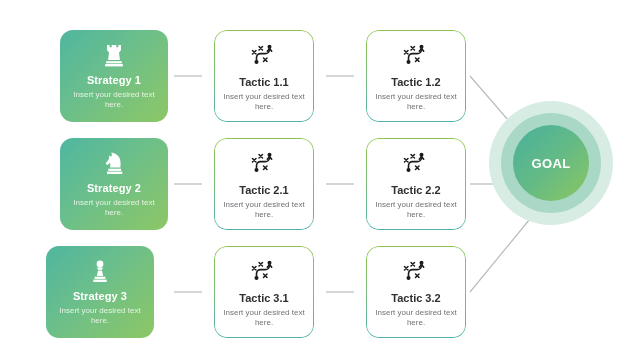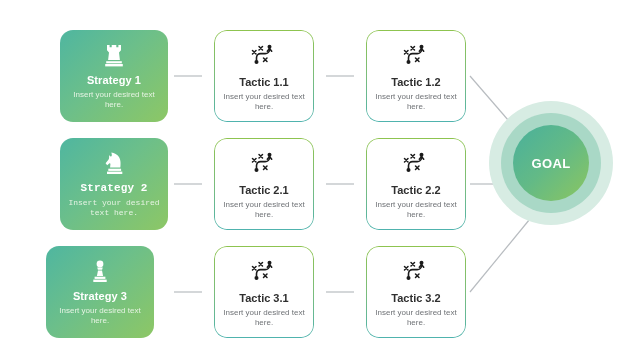--- a/index.html
+++ b/index.html
@@ -141,21 +141,21 @@
       <svg width="22" height="26" viewBox="0 0 22 26" fill="#ffffff">
         <path d="M4 3h2.6v2.2h2.1V3h4.6v2.2h2.1V3H18v5.2l-2 2.2 .9 7.6H5.1L6 10.4 4 8.2Z"></path>
         <path d="M3.2 19.2h15.6v2.1H3.2z"></path>
         <path d="M2.2 22h17.6v2.4H2.2z"></path>
       </svg>
     </span>
     <div class="s-title">Strategy 1</div>
     <div class="s-desc">Insert your desired text here.</div>
   </div>
 
-  <div class="strategy" style="left:48px;top:138px;font-family:Liberation Mono, monospace;">
+  <div class="strategy" style="left:48px;top:138px;">
     <span class="chess">
       <svg width="22" height="26" viewBox="0 0 22 26" fill="#ffffff">
         <path d="M8.4 2.4c2.9 .3 6 1.9 7.6 4.6 1.5 2.5 1.7 5.3 1.5 8.2l-.2 2.3H7.1l.3-3.2c.1-1-.5-1.4-1.2-.8l-2 1.7-1.6-2 2.6-3.1c.6-.8 .9-1.5 .9-2.6V5.2l1.9 1.5 .9-1.4Z"></path>
         <path d="M5.3 18.7h12.8v2.2H5.3z"></path>
         <path d="M4 21.6h15.3v2.4H4z"></path>
       </svg>
     </span>
     <div class="s-title">Strategy 2</div>
     <div class="s-desc">Insert your desired text here.</div>
   </div>

